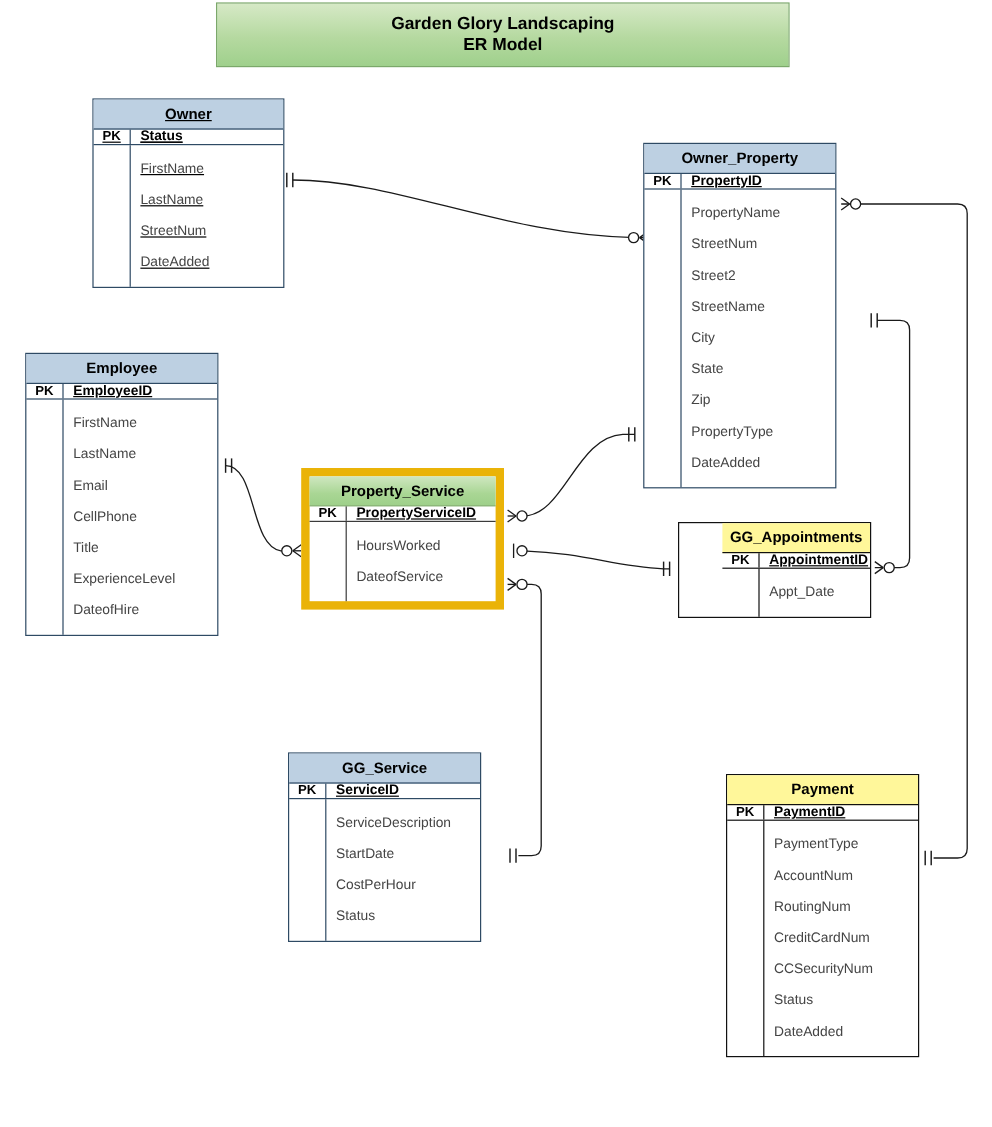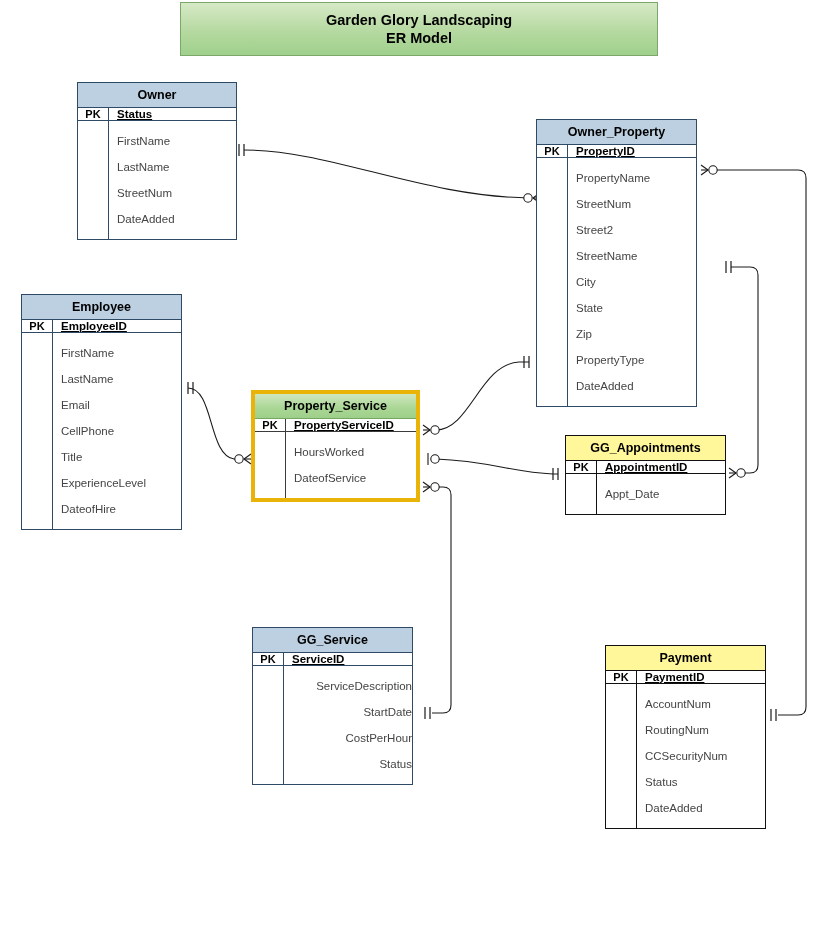--- a/index.html
+++ b/index.html
@@ -30,21 +30,21 @@
   .entity .attr{font-size:11.5px;color:#444;line-height:26px;white-space:nowrap;}
 
   
   .st-blue{border:1px solid #2e4a64;}
   .st-blue .hdr{background:#bdd0e2;border-bottom:1px solid #2e4a64;}
   .st-blue .rowpk{border-bottom:1px solid #2e4a64;}
   .st-blue .pkcell{border-right:1px solid #2e4a64;}
   .st-blue .attrgutter{border-right:1px solid #2e4a64;}
 
   
-  .st-green{border:4px solid #eab308;}
+  .st-green{border:7px solid #eab308;}
   .st-green .hdr{background:linear-gradient(to bottom,#cfe7c0 0%,#a9d694 60%,#9ed08a 100%);
                  border-bottom:1px solid #76a75f;}
   .st-green .rowpk{border-bottom:1px solid #3b3b3b;}
   .st-green .pkcell{border-right:1px solid #3b3b3b;}
   .st-green .attrgutter{border-right:1px solid #3b3b3b;}
 
   
   .st-yellow{border:1px solid #111;}
   .st-yellow .hdr{background:#fff79a;border-bottom:1px solid #111;}
   .st-yellow .rowpk{border-bottom:1px solid #111;}
@@ -144,21 +144,21 @@
         <line x1="430" y1="487" x2="423" y2="492"></line>
       </g>
       <g stroke-width="1.2">
         <line x1="425" y1="707" x2="425" y2="719"></line>
         <line x1="430" y1="707" x2="430" y2="719"></line>
       </g>
     </g>
   </svg>
 
   <div id="entities">
-      <div class="entity st-blue" style="left: 77px; top: 82px; width: 160px;">
+      <div class="entity st-blue" style="left: 77px; top: 82px; width: 160px; text-decoration: underline;">
         <div class="hdr">Owner</div>
         <div class="rowpk">
           <div class="pkcell">PK</div>
           <div class="pkname">Status</div>
         </div>
         <div class="attrwrap">
           <div class="attrgutter"></div>
           <div class="attrlist">
             <div class="attr">FirstName</div>
             <div class="attr">LastName</div>
@@ -214,34 +214,34 @@
           <div class="pkname">PropertyServiceID</div>
         </div>
         <div class="attrwrap">
           <div class="attrgutter"></div>
           <div class="attrlist">
             <div class="attr">HoursWorked</div>
             <div class="attr">DateofService</div>
           </div>
         </div>
       </div>
-      <div class="entity st-yellow" style="left: 565px; top: 435px; width: 161px;">
+      <div class="entity st-yellow" style="left: 565px; top: 435px; width: 161px; padding-left: 36px;">
         <div class="hdr">GG_Appointments</div>
         <div class="rowpk">
           <div class="pkcell">PK</div>
           <div class="pkname">AppointmentID</div>
         </div>
         <div class="attrwrap">
           <div class="attrgutter"></div>
           <div class="attrlist">
             <div class="attr">Appt_Date</div>
           </div>
         </div>
       </div>
-      <div class="entity st-blue" style="left: 252px; top: 627px; width: 161px; text-align: right;">
+      <div class="entity st-blue" style="left: 240px; top: 627px; width: 161px;">
         <div class="hdr">GG_Service</div>
         <div class="rowpk">
           <div class="pkcell">PK</div>
           <div class="pkname">ServiceID</div>
         </div>
         <div class="attrwrap">
           <div class="attrgutter"></div>
           <div class="attrlist">
             <div class="attr">ServiceDescription</div>
             <div class="attr">StartDate</div>
@@ -252,22 +252,24 @@
       </div>
       <div class="entity st-yellow" style="left: 605px; top: 645px; width: 161px;">
         <div class="hdr">Payment</div>
         <div class="rowpk">
           <div class="pkcell">PK</div>
           <div class="pkname">PaymentID</div>
         </div>
         <div class="attrwrap">
           <div class="attrgutter"></div>
           <div class="attrlist">
+            <div class="attr">PaymentType</div>
             <div class="attr">AccountNum</div>
             <div class="attr">RoutingNum</div>
+            <div class="attr">CreditCardNum</div>
             <div class="attr">CCSecurityNum</div>
             <div class="attr">Status</div>
             <div class="attr">DateAdded</div>
           </div>
         </div>
       </div>
     </div>
 </div>
 
 </body></html>

